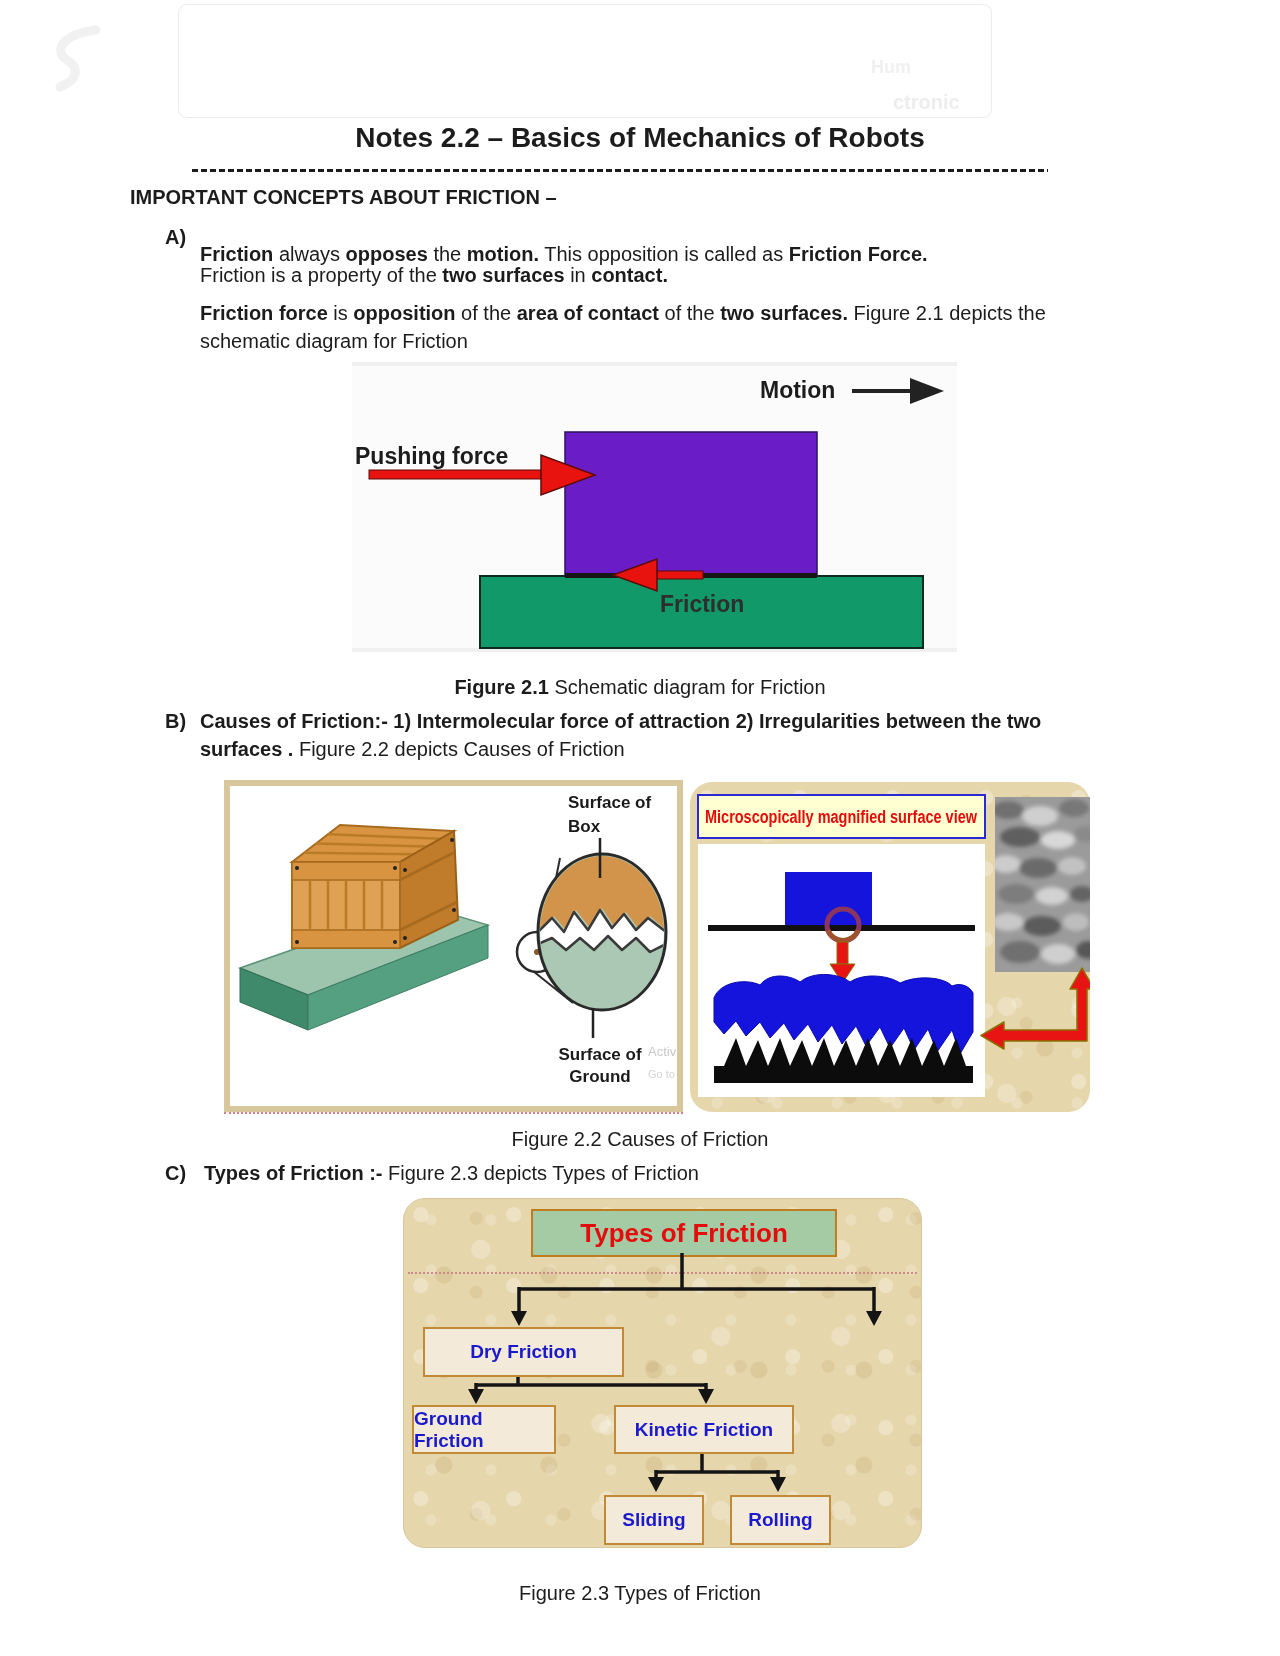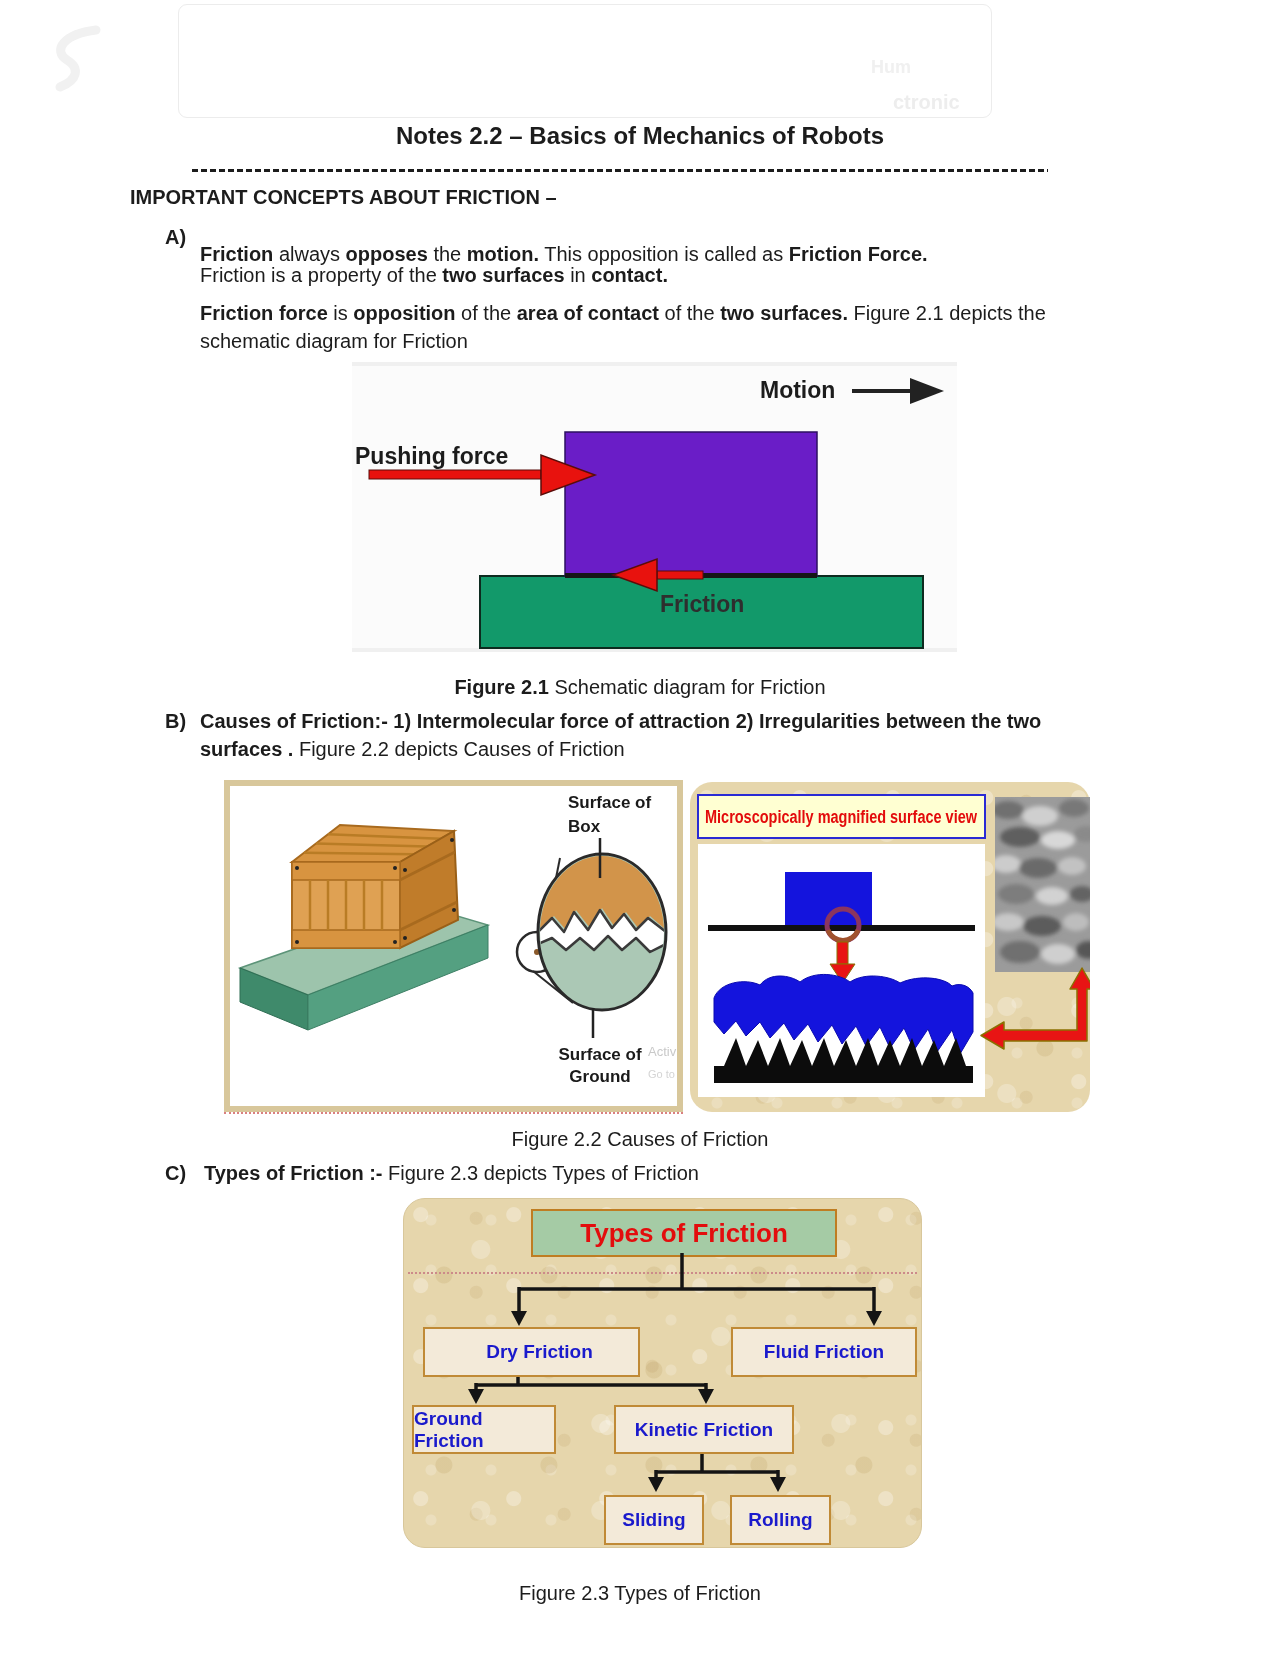--- a/index.html
+++ b/index.html
@@ -7,21 +7,21 @@
   #page{position:relative;width:1280px;height:1656px;background:#fff;overflow:hidden;}
   .abs{position:absolute;}
   .b{font-weight:bold;}
   .line{position:absolute;font-size:20px;white-space:nowrap;color:#1c1c1c;}
   .marker{position:absolute;font-size:20px;font-weight:bold;}
   .caption{position:absolute;left:0;width:1280px;text-align:center;font-size:20px;white-space:nowrap;}
   .centered{left:0;width:1280px;text-align:center;}
   #top-card{position:absolute;left:178px;top:4px;width:812px;height:112px;background:#fff;border:1px solid #ececec;border-radius:9px;}
   .wm1{position:absolute;left:692px;top:52px;font-size:18px;font-weight:bold;color:#f0f0f0;}
   .wm2{position:absolute;left:714px;top:86px;font-size:20px;font-weight:bold;color:#ededed;}
-  #doc-title{position:absolute;top:122px;font-size:24px;font-weight:bold;}
+  #doc-title{position:absolute;top:122px;font-size:28px;font-weight:bold;}
   #dashed-sep{position:absolute;left:192px;top:169px;width:856px;height:3px;
     background:repeating-linear-gradient(90deg,#1c1c1c 0 6px,transparent 6px 9px);}
   #main-heading{position:absolute;left:130px;top:186px;font-size:20px;font-weight:bold;white-space:nowrap;}
   .parchment{background-color:#e6d6ac;
     background-image:
       radial-gradient(circle at 18% 22%, rgba(255,255,255,0.30) 0 7px, rgba(255,255,255,0) 8px),
       radial-gradient(circle at 64% 58%, rgba(255,255,255,0.25) 0 9px, rgba(255,255,255,0) 10px),
       radial-gradient(circle at 38% 80%, rgba(171,136,70,0.16) 0 8px, rgba(171,136,70,0) 9px),
       radial-gradient(circle at 82% 26%, rgba(171,136,70,0.14) 0 6px, rgba(171,136,70,0) 7px),
       radial-gradient(circle at 45% 42%, rgba(255,255,255,0.2) 0 5px, rgba(255,255,255,0) 6px);
@@ -239,22 +239,21 @@
       </g>
       <g fill="#141414">
         <polygon points="107,112 123,112 115,127"></polygon>
         <polygon points="462,112 478,112 470,127"></polygon>
         <polygon points="64,190 80,190 72,205"></polygon>
         <polygon points="294,190 310,190 302,205"></polygon>
         <polygon points="244,278 260,278 252,293"></polygon>
         <polygon points="366,278 382,278 374,293"></polygon>
       </g>
     </svg>
-    <div class="fc-box" style="left:19px;top:128px;width:197px;height:46px;padding-left:16px;">Dry Friction</div>
-    <div class="fc-box" style="left:327px;top:128px;width:182px;height:46px;">Fluid Friction</div>
+    <div class="fc-box" style="left:19px;top:128px;width:197px;height:46px;">Dry Friction</div>
     <div class="fc-box" style="left:8px;top:206px;width:140px;height:45px;">Ground Friction</div>
     <div class="fc-box" style="left:210px;top:206px;width:176px;height:45px;">Kinetic Friction</div>
     <div class="fc-box" style="left:200px;top:296px;width:96px;height:46px;">Sliding</div>
     <div class="fc-box" style="left:326px;top:296px;width:97px;height:46px;">Rolling</div>
   </div>
 
   <div class="caption" style="top:1582px;"><span>Figure 2.3 Types of Friction</span></div>
 
 </div>
 

